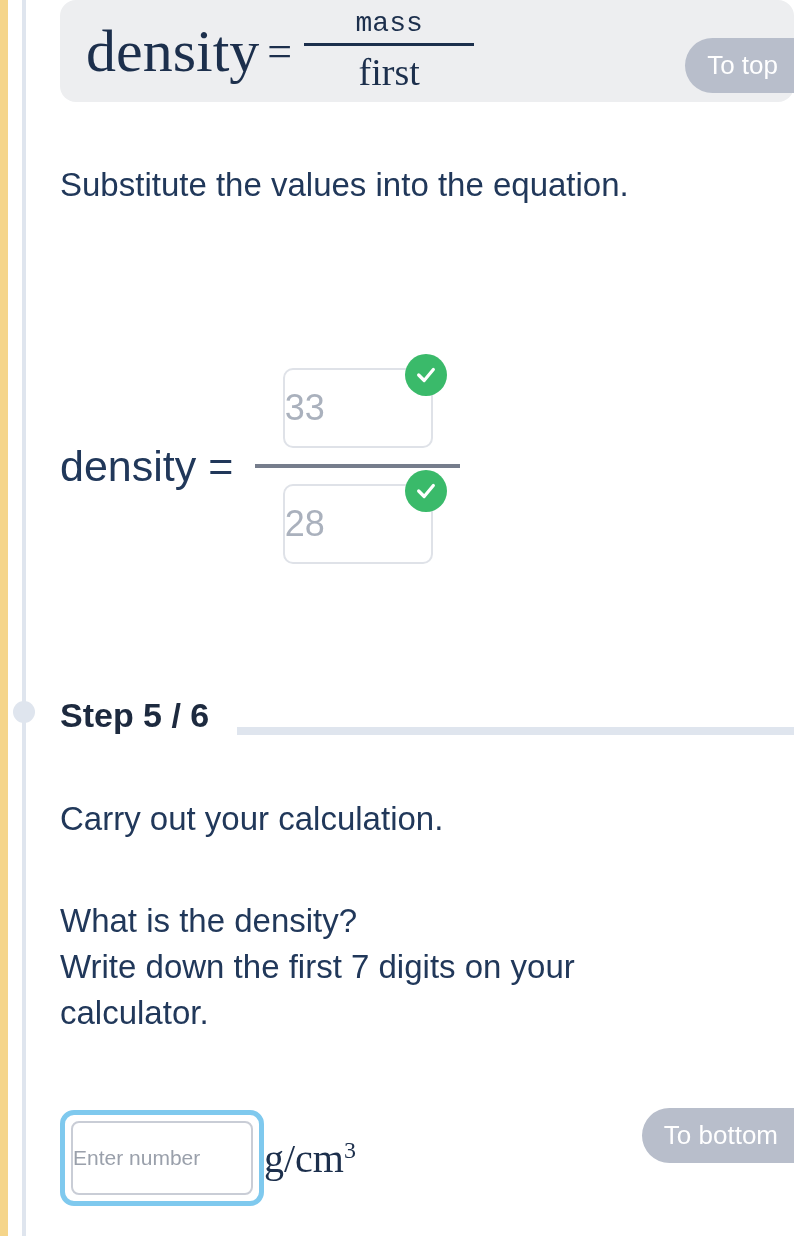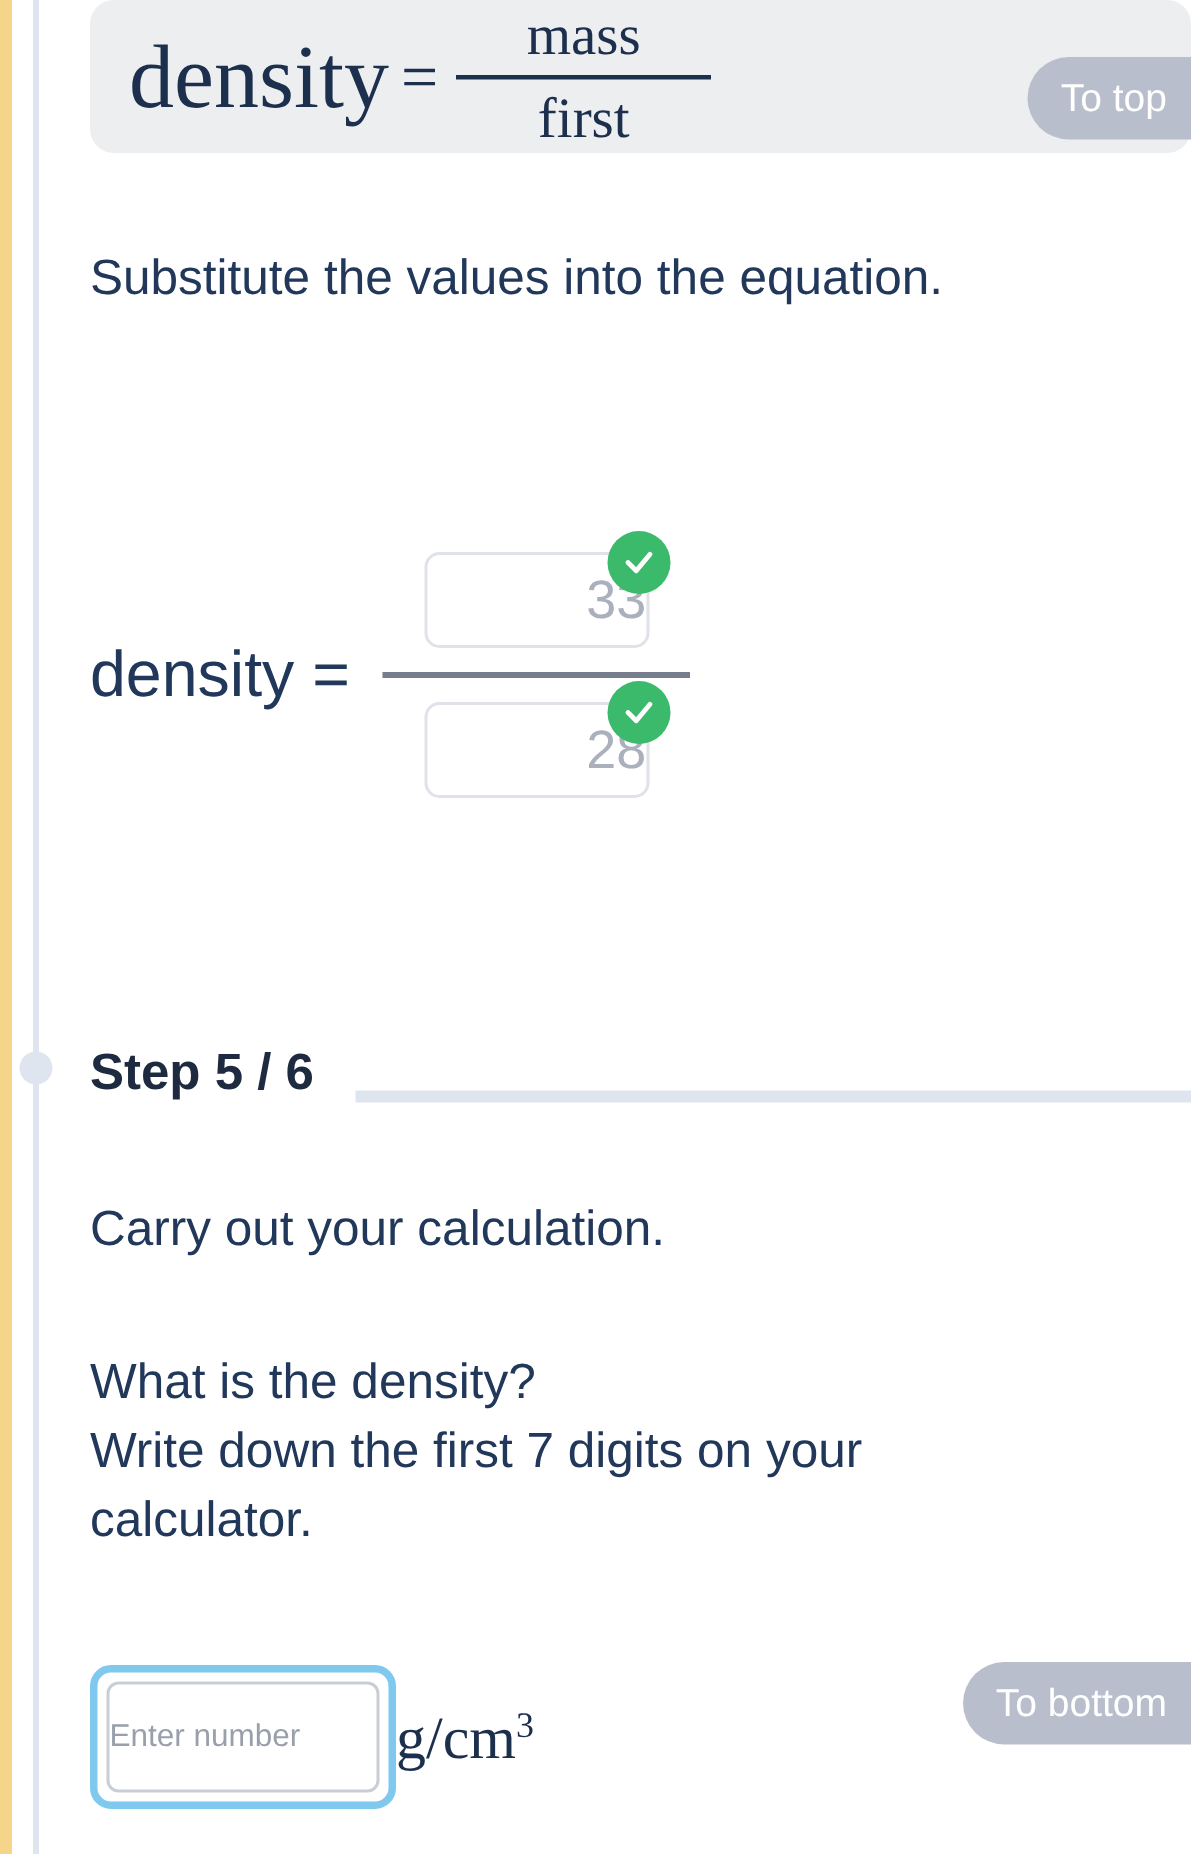--- a/index.html
+++ b/index.html
@@ -46,21 +46,21 @@
     border-radius: 16px;
     display: flex;
     align-items: center;
     padding-left: 26px;
     font-family: "Times New Roman", Georgia, serif;
     color: #1c2f4c;
   }
   .formula-lhs { font-size: 60px; }
   .formula-eq  { font-size: 44px; margin: 0 12px 0 8px; }
   .formula-frac { display: inline-flex; flex-direction: column; align-items: center; }
-  .formula-num { font-size: 38px; }
+  .formula-num { font-size: 28px; font-family: Liberation Mono, monospace; }
   .formula-bar { width: 170px; height: 3px; background: #1c2f4c; margin: 4px 0; }
   .formula-den { font-size: 38px; }
 
   .substitute-text {
     position: absolute;
     left: 0; top: 166px;
     font-size: 33px;
     color: #21385a;
   }
 
@@ -77,24 +77,24 @@
   }
   .calc-frac {
     display: flex;
     flex-direction: column;
     align-items: center;
     margin-left: 22px;
   }
   .calc-bar { width: 205px; height: 4px; background: #767d8c; }
   .value-box {
     position: relative;
-    width: 150px; height: 64px;
+    width: 150px; height: 80px;
     border: 2px solid #dfe2e8;
     border-radius: 10px;
-    display: flex; align-items: center; justify-content: flex-end;
+    display: flex; align-items: center; justify-content: flex-start;
     font-size: 36px;
     color: #aab1bd;
     margin: 16px 0;
   }
   .check-badge {
     position: absolute;
     top: -16px; right: -16px;
     width: 42px; height: 42px;
     border-radius: 50%;
     background: #3aba6a;

